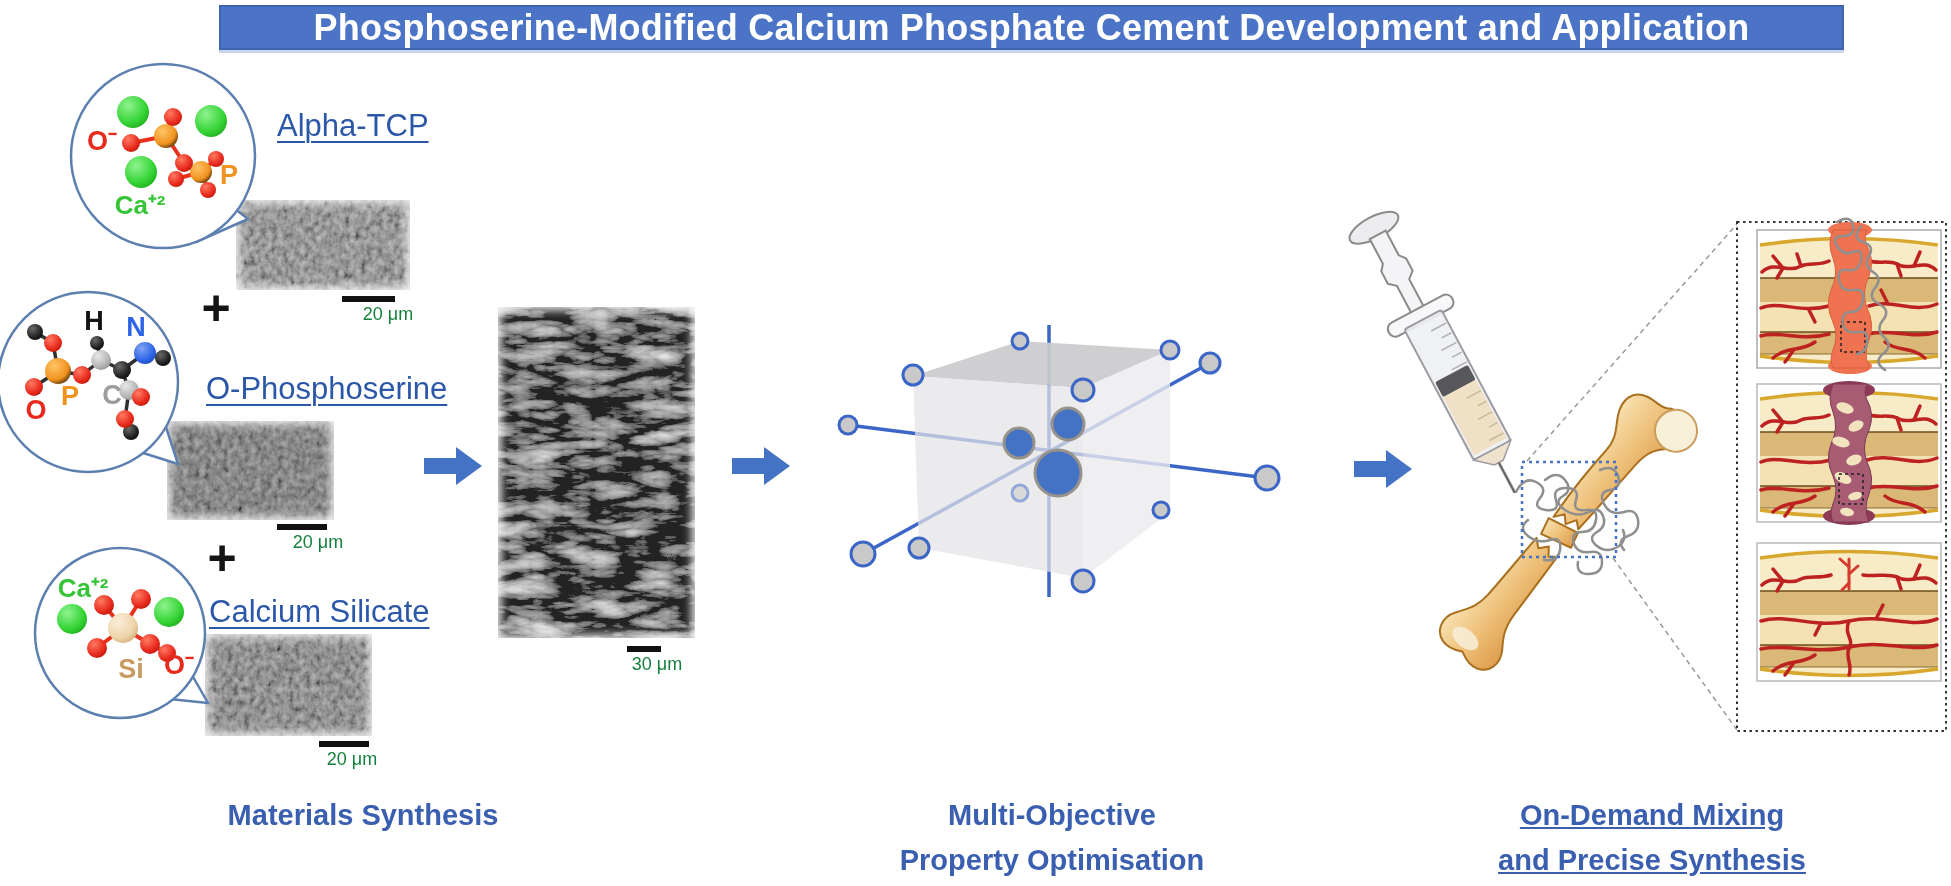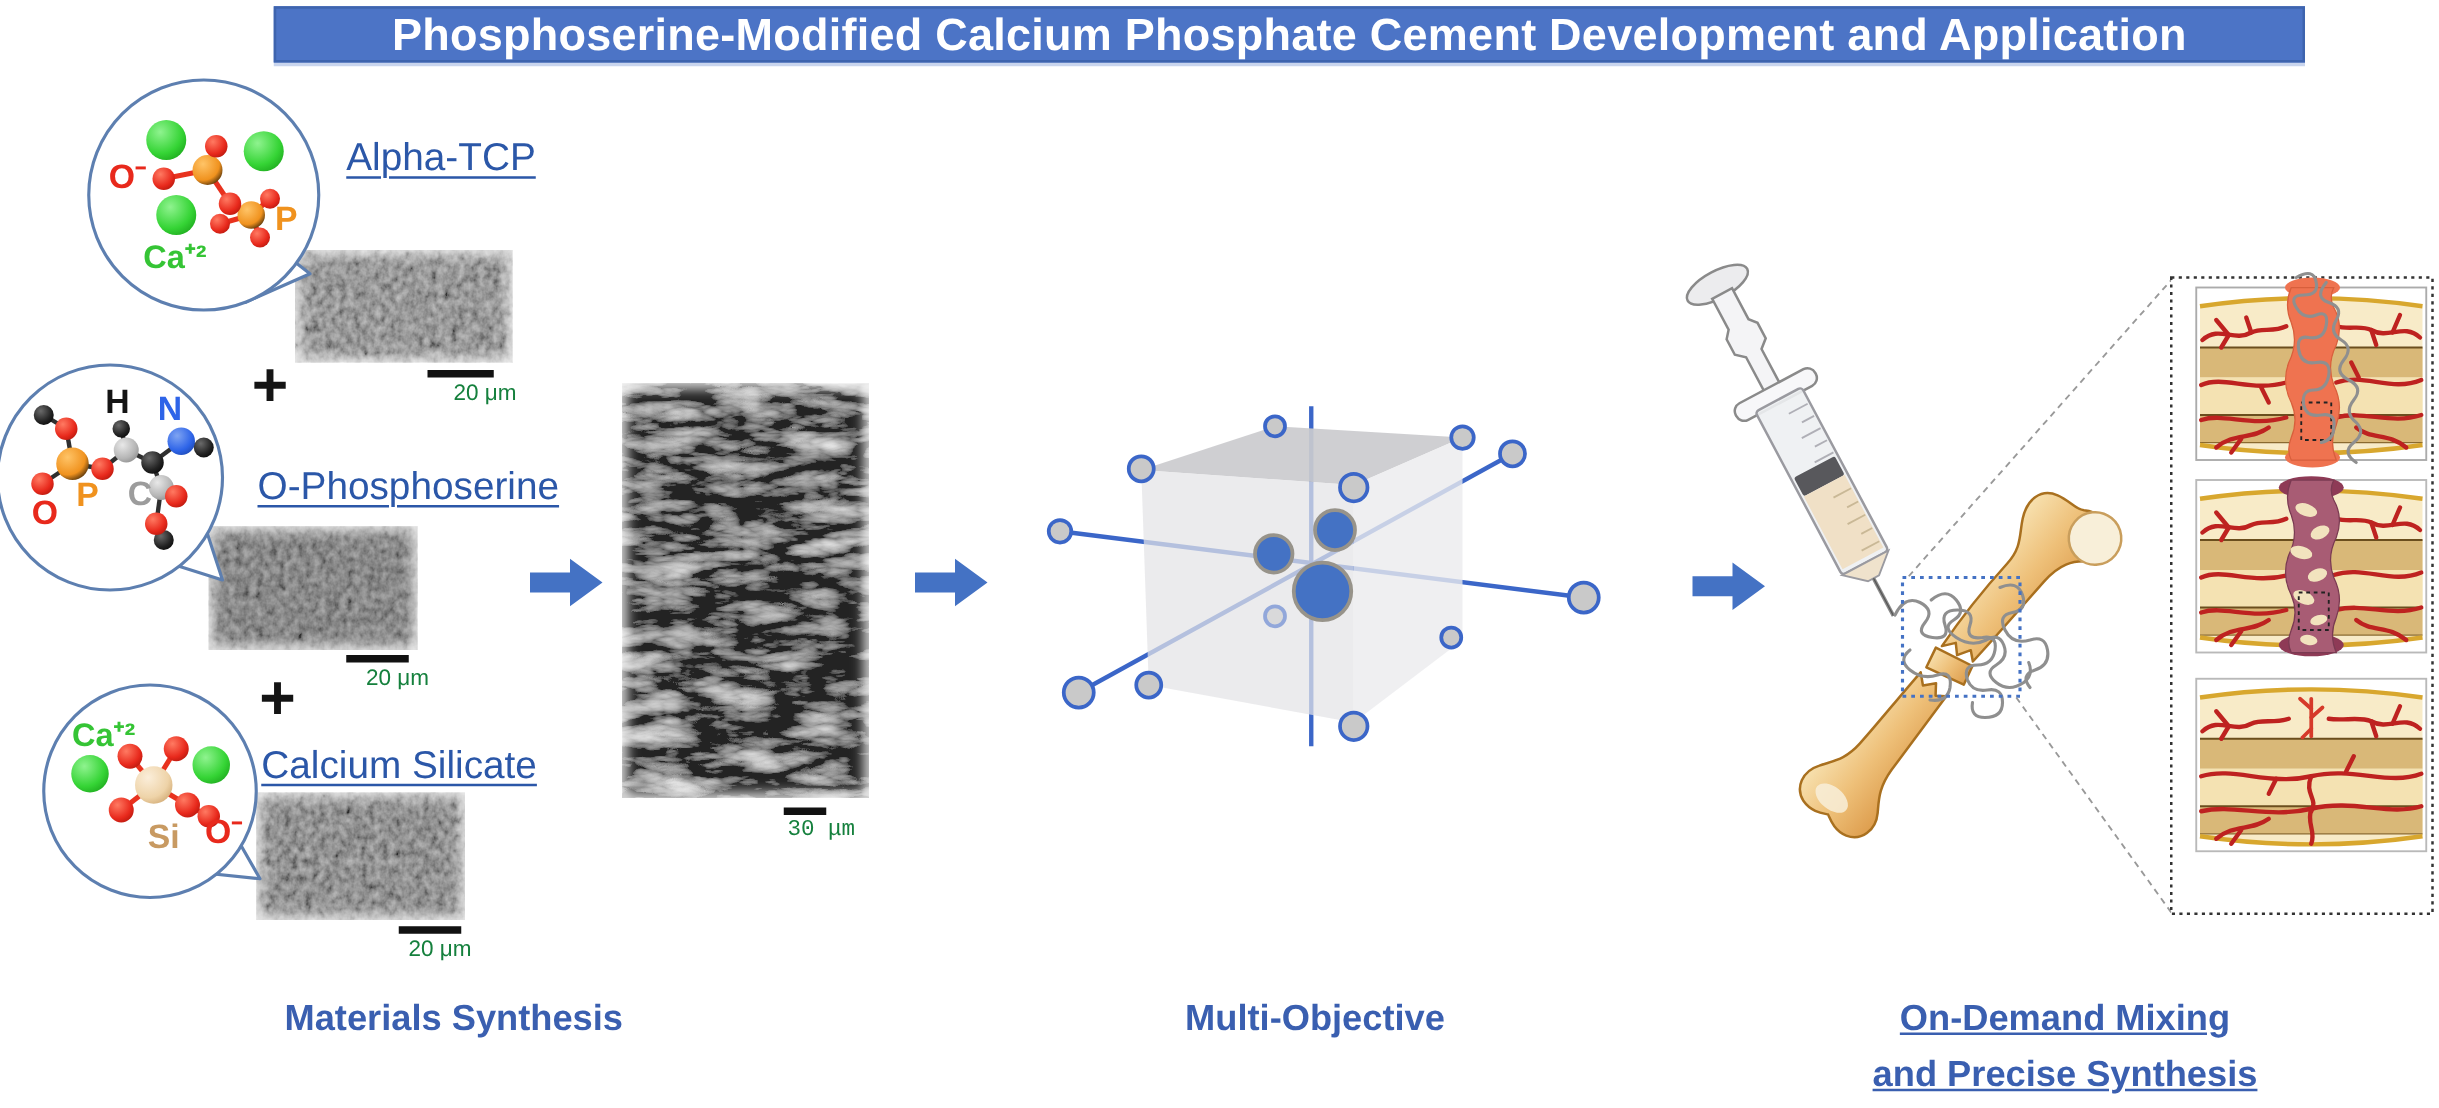--- a/index.html
+++ b/index.html
@@ -413,28 +413,29 @@
     </g>
   </svg>
 
   <div class="mat-label" style="left:277px;top:108px;">Alpha-TCP</div>
   <div class="mat-label" style="left:206px;top:371px;text-align:right;">O-Phosphoserine</div>
   <div class="mat-label" style="left:209px;top:584px;margin-top:10px;">Calcium Silicate</div>
 
   <div class="scale-label" style="left:388px;top:304px;">20 μm</div>
   <div class="scale-label" style="left:318px;top:532px;">20 μm</div>
   <div class="scale-label" style="left:352px;top:749px;">20 μm</div>
-  <div class="scale-label" style="left:657px;top:654px;font-family:Liberation Mono, monospace;">30 μm</div>
+  <div class="scale-label" style="left:657px;top:654px;">30 μm</div>
 
   <div class="plus" style="left:216px;top:308px;">+</div>
   <div class="plus" style="left:222px;top:558px;">+</div>
 
   <div class="caption" style="left:363px;top:793px;">
     <div>Materials Synthesis</div>
   </div>
   <div class="caption" style="left:1052px;top:793px;">
     <div>Multi-Objective</div>
+    <div>Property Optimisation</div>
   </div>
   <div class="caption" style="left:1652px;top:793px;text-decoration:underline;">
     <div>On-Demand Mixing</div>
     <div>and Precise Synthesis</div>
   </div>
 </div>
 
 </body></html>

